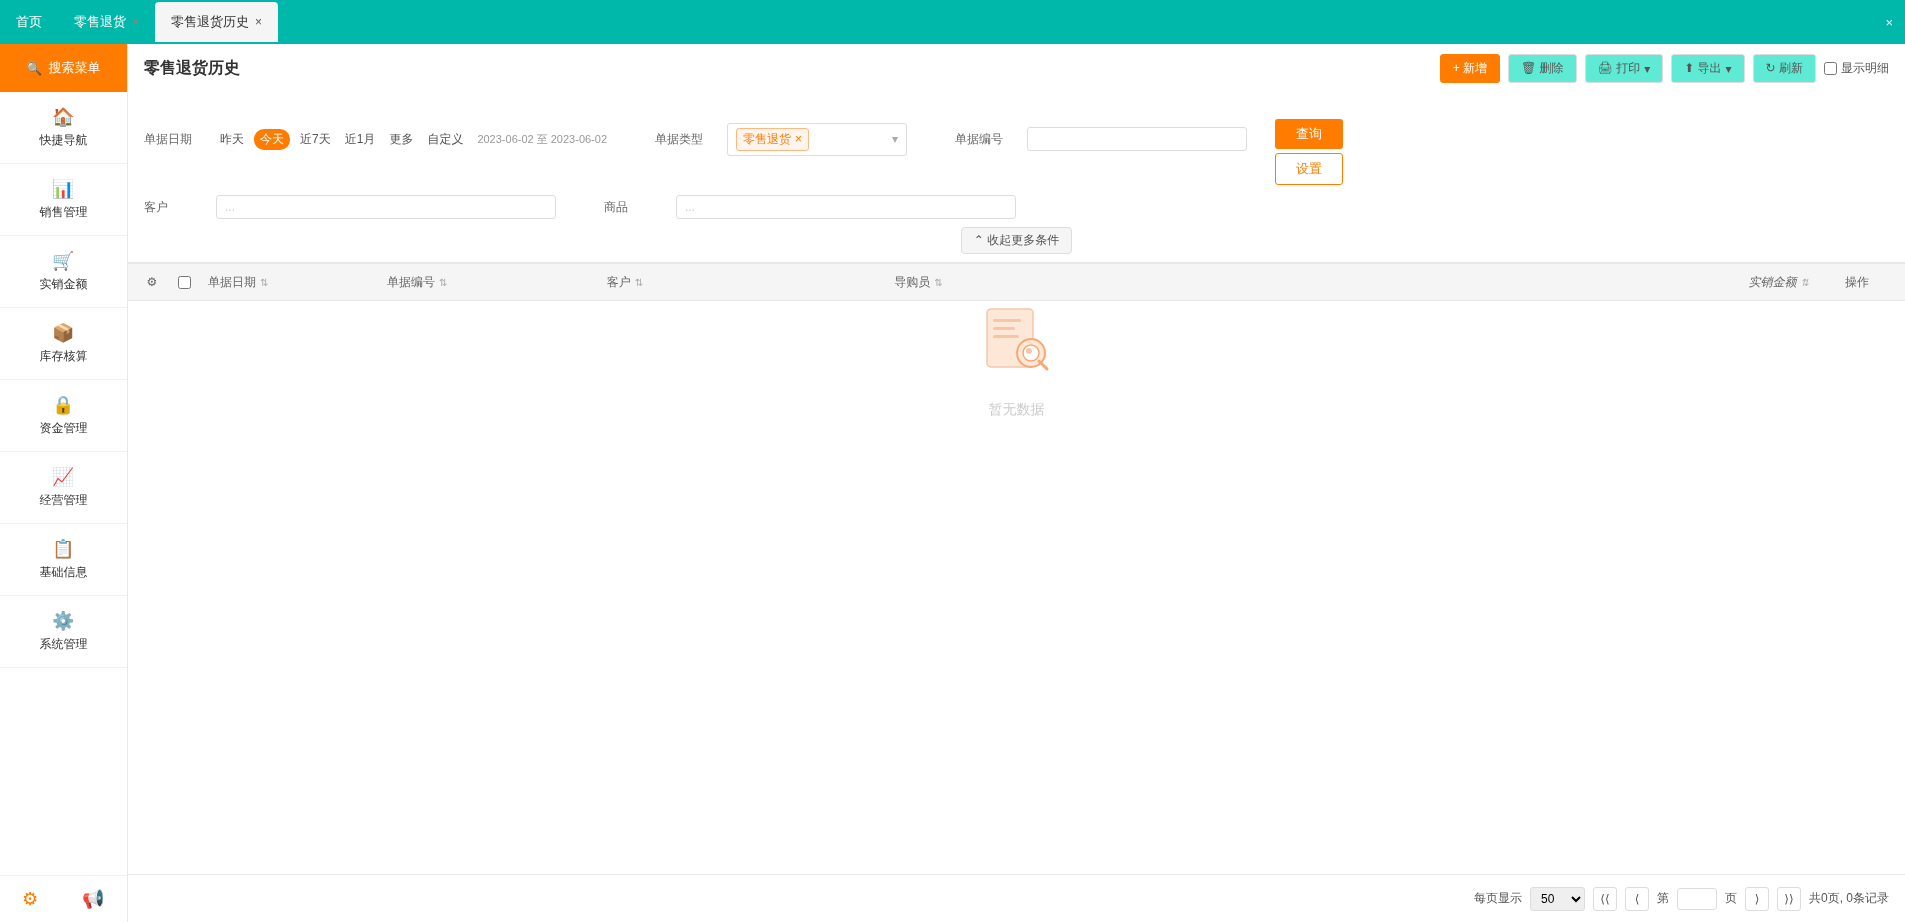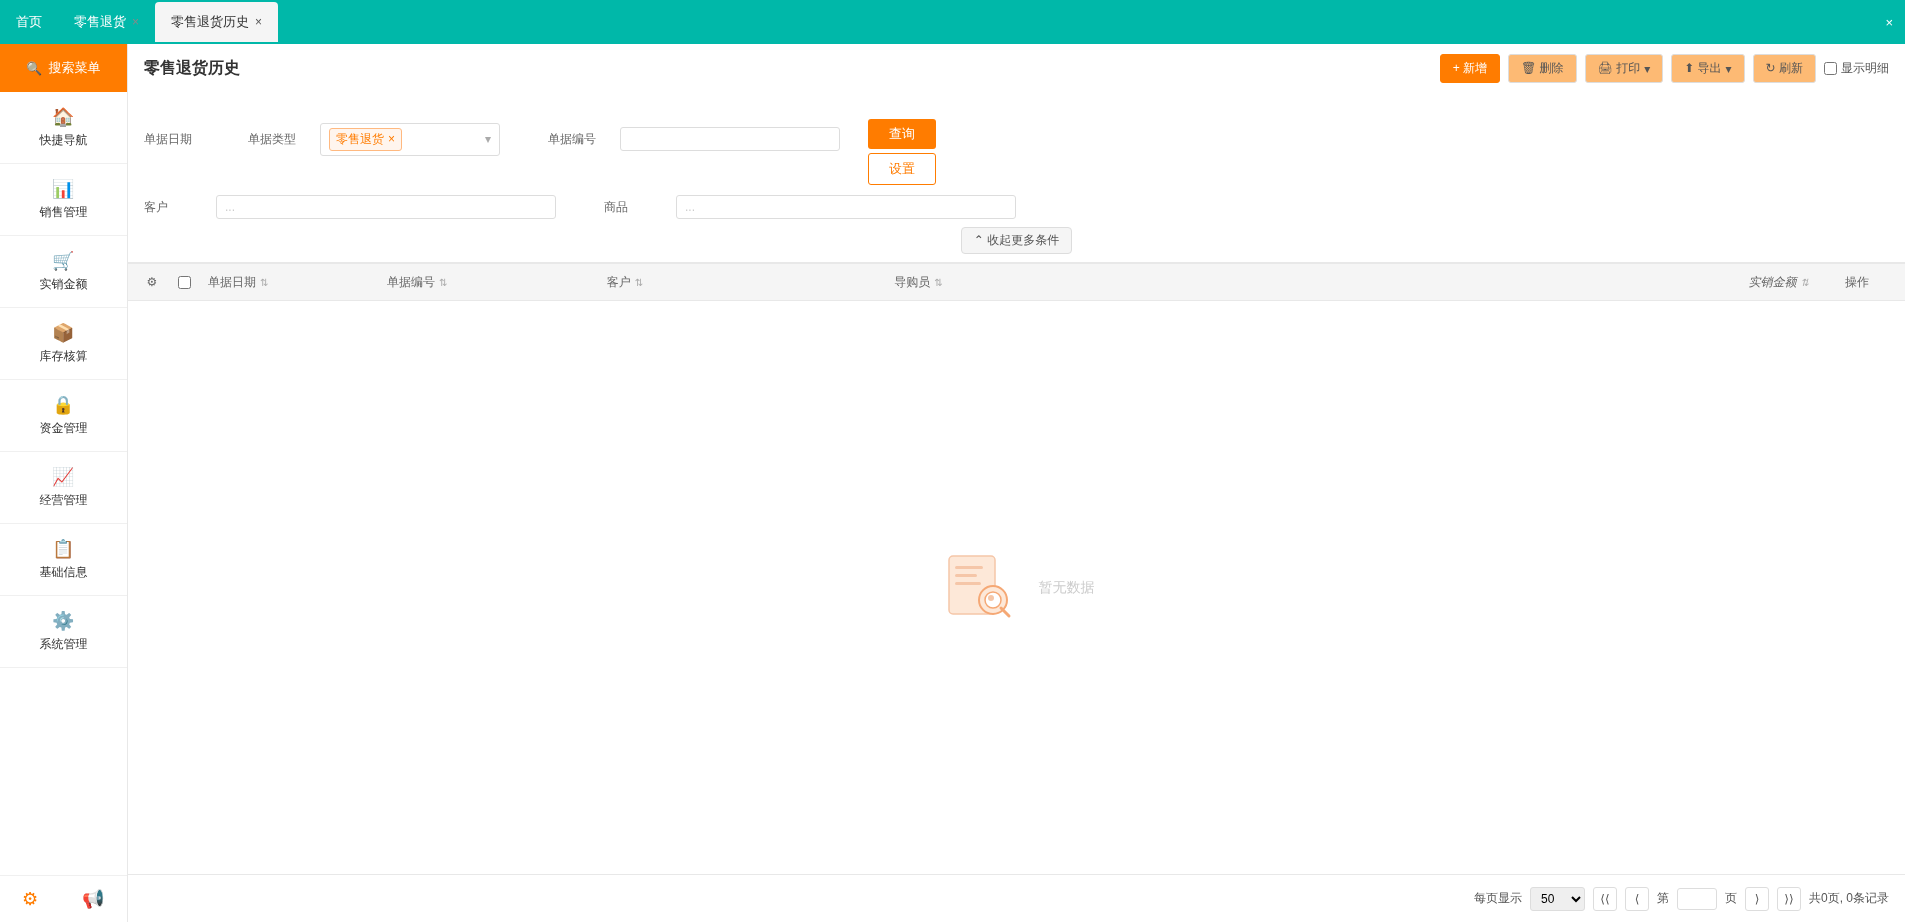--- a/index.html
+++ b/index.html
@@ -133,21 +133,21 @@
       gap: 8px;
       align-items: center;
     }
     .btn-action {
       display: flex;
       align-items: center;
       gap: 4px;
       padding: 5px 12px;
       border: 1px solid #ddd;
       border-radius: 3px;
-      background: #fdba74;
+      background: #5eead4;
       color: #555;
       font-size: 12px;
       cursor: pointer;
     }
     .btn-primary {
       background: #ff7c00;
       color: #fff;
       border-color: #ff7c00;
     }
     .btn-query {
@@ -302,22 +302,23 @@
     .th-guide { flex: 1.5; }
     .th-spacer { flex: 4; }
     .th-amount { flex: 1; justify-content: flex-end; font-style: italic; }
     .th-operate { width: 80px; justify-content: center; }
     .sort-icon { color: #aaa; font-size: 10px; }
 
     
     .empty-state {
       flex: 1;
       display: flex;
-      align-items: center;
-      justify-content: center;
+      flex-direction: column;
+      align-items: center;
+      justify-content: flex-start;
       color: #ccc;
       font-size: 14px;
       gap: 20px;
     }
     .empty-img {
       width: 80px;
       height: 80px;
       position: relative;
     }
 
@@ -449,20 +450,29 @@
           <div class="display-toggle">
             <input type="checkbox" style="">
             <span>显示明细</span>
           </div>
         </div>
       </div>
 
       <div class="filter-area" style="padding: 0;">
         <div class="filter-row">
           <span class="filter-label">单据日期</span>
+          <div class="date-filters">
+            <span class="date-btn">昨天</span>
+            <span class="date-btn active">今天</span>
+            <span class="date-btn">近7天</span>
+            <span class="date-btn">近1月</span>
+            <span class="date-btn">更多</span>
+            <span class="date-btn">自定义</span>
+            <span class="date-range">2023-06-02 至 2023-06-02</span>
+          </div>
 
           <span class="filter-label" style="margin-left:32px;">单据类型</span>
           <div class="filter-select">
             <span>
               <span class="tag-item">
                 <span>零售退货</span>
                 <span>×</span>
               </span>
             </span>
             <span style="margin-left:auto; color:#aaa;">▾</span>

